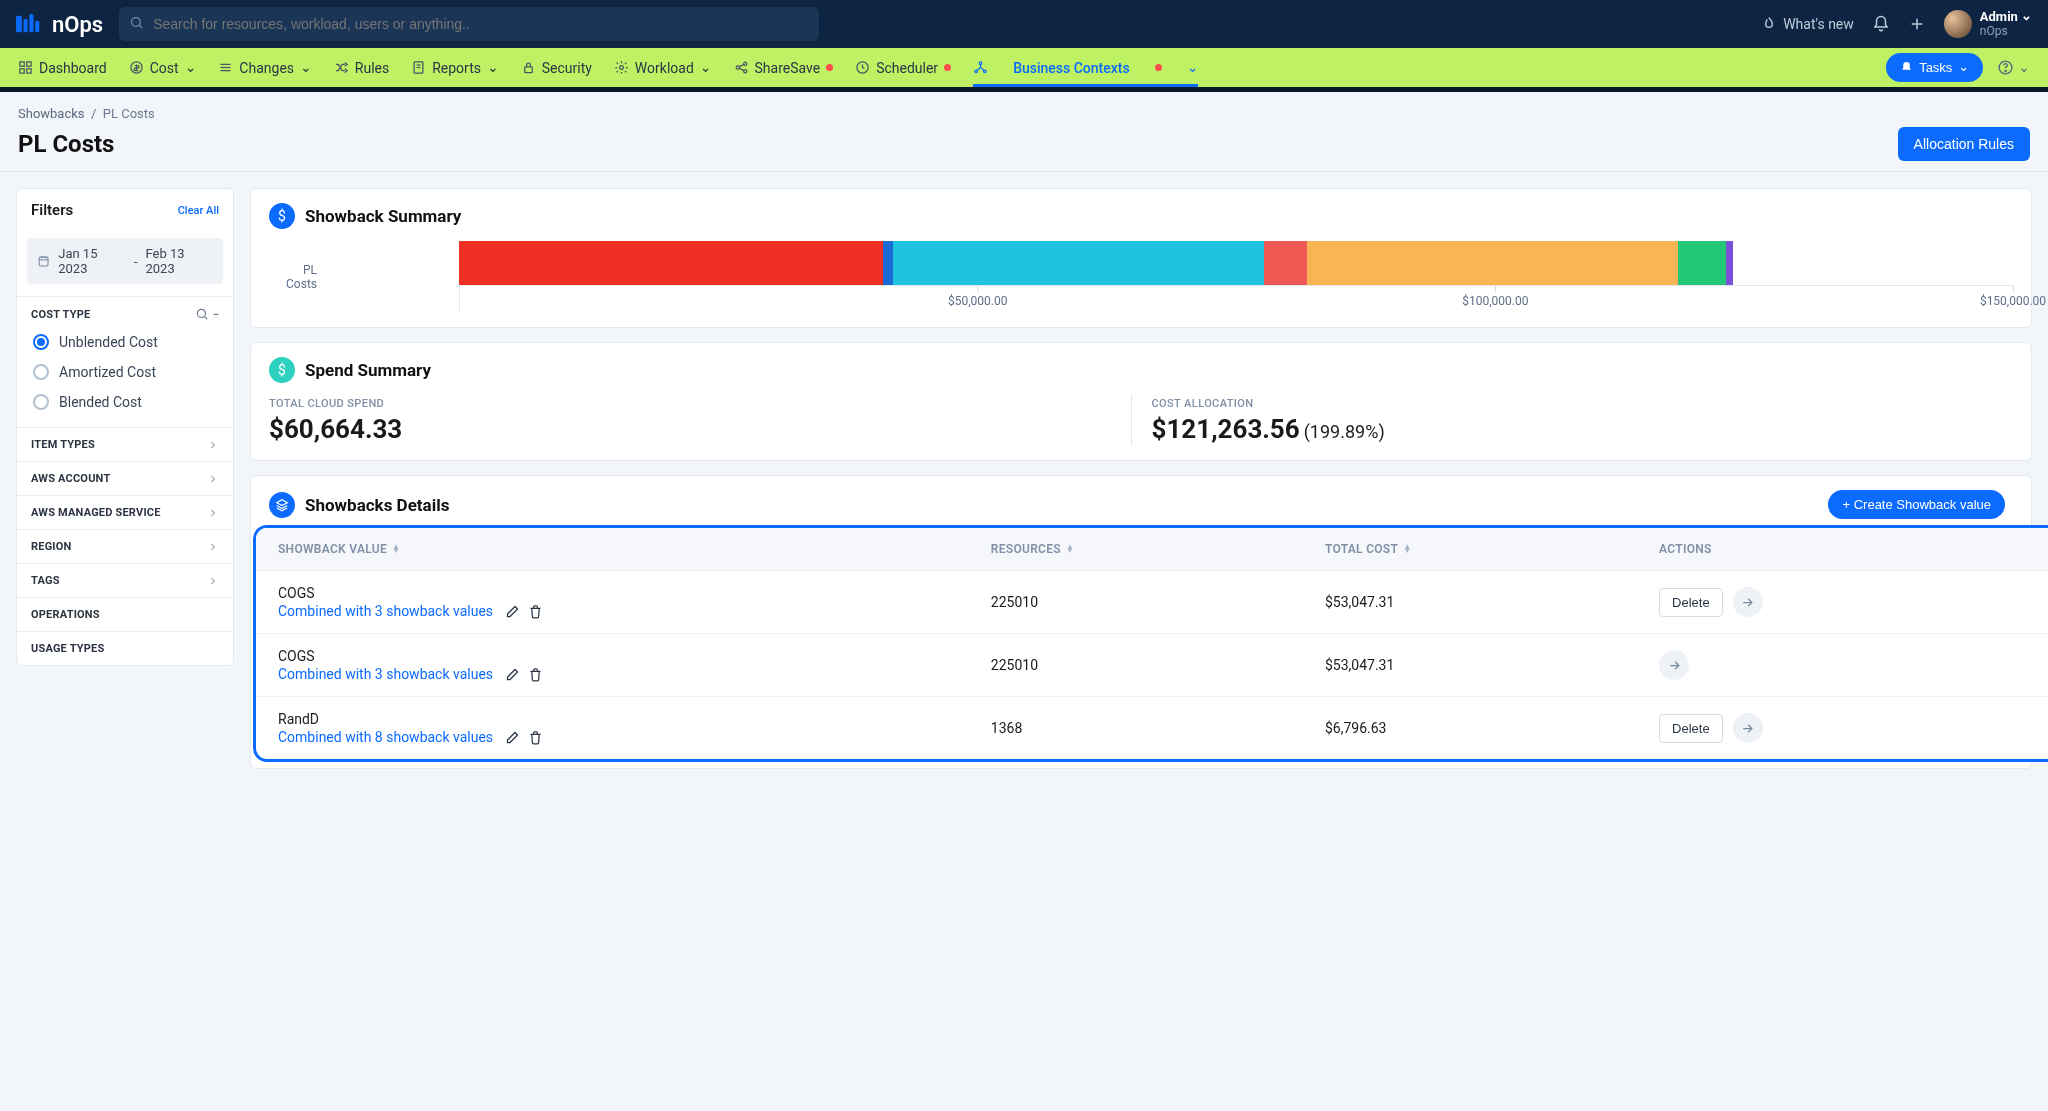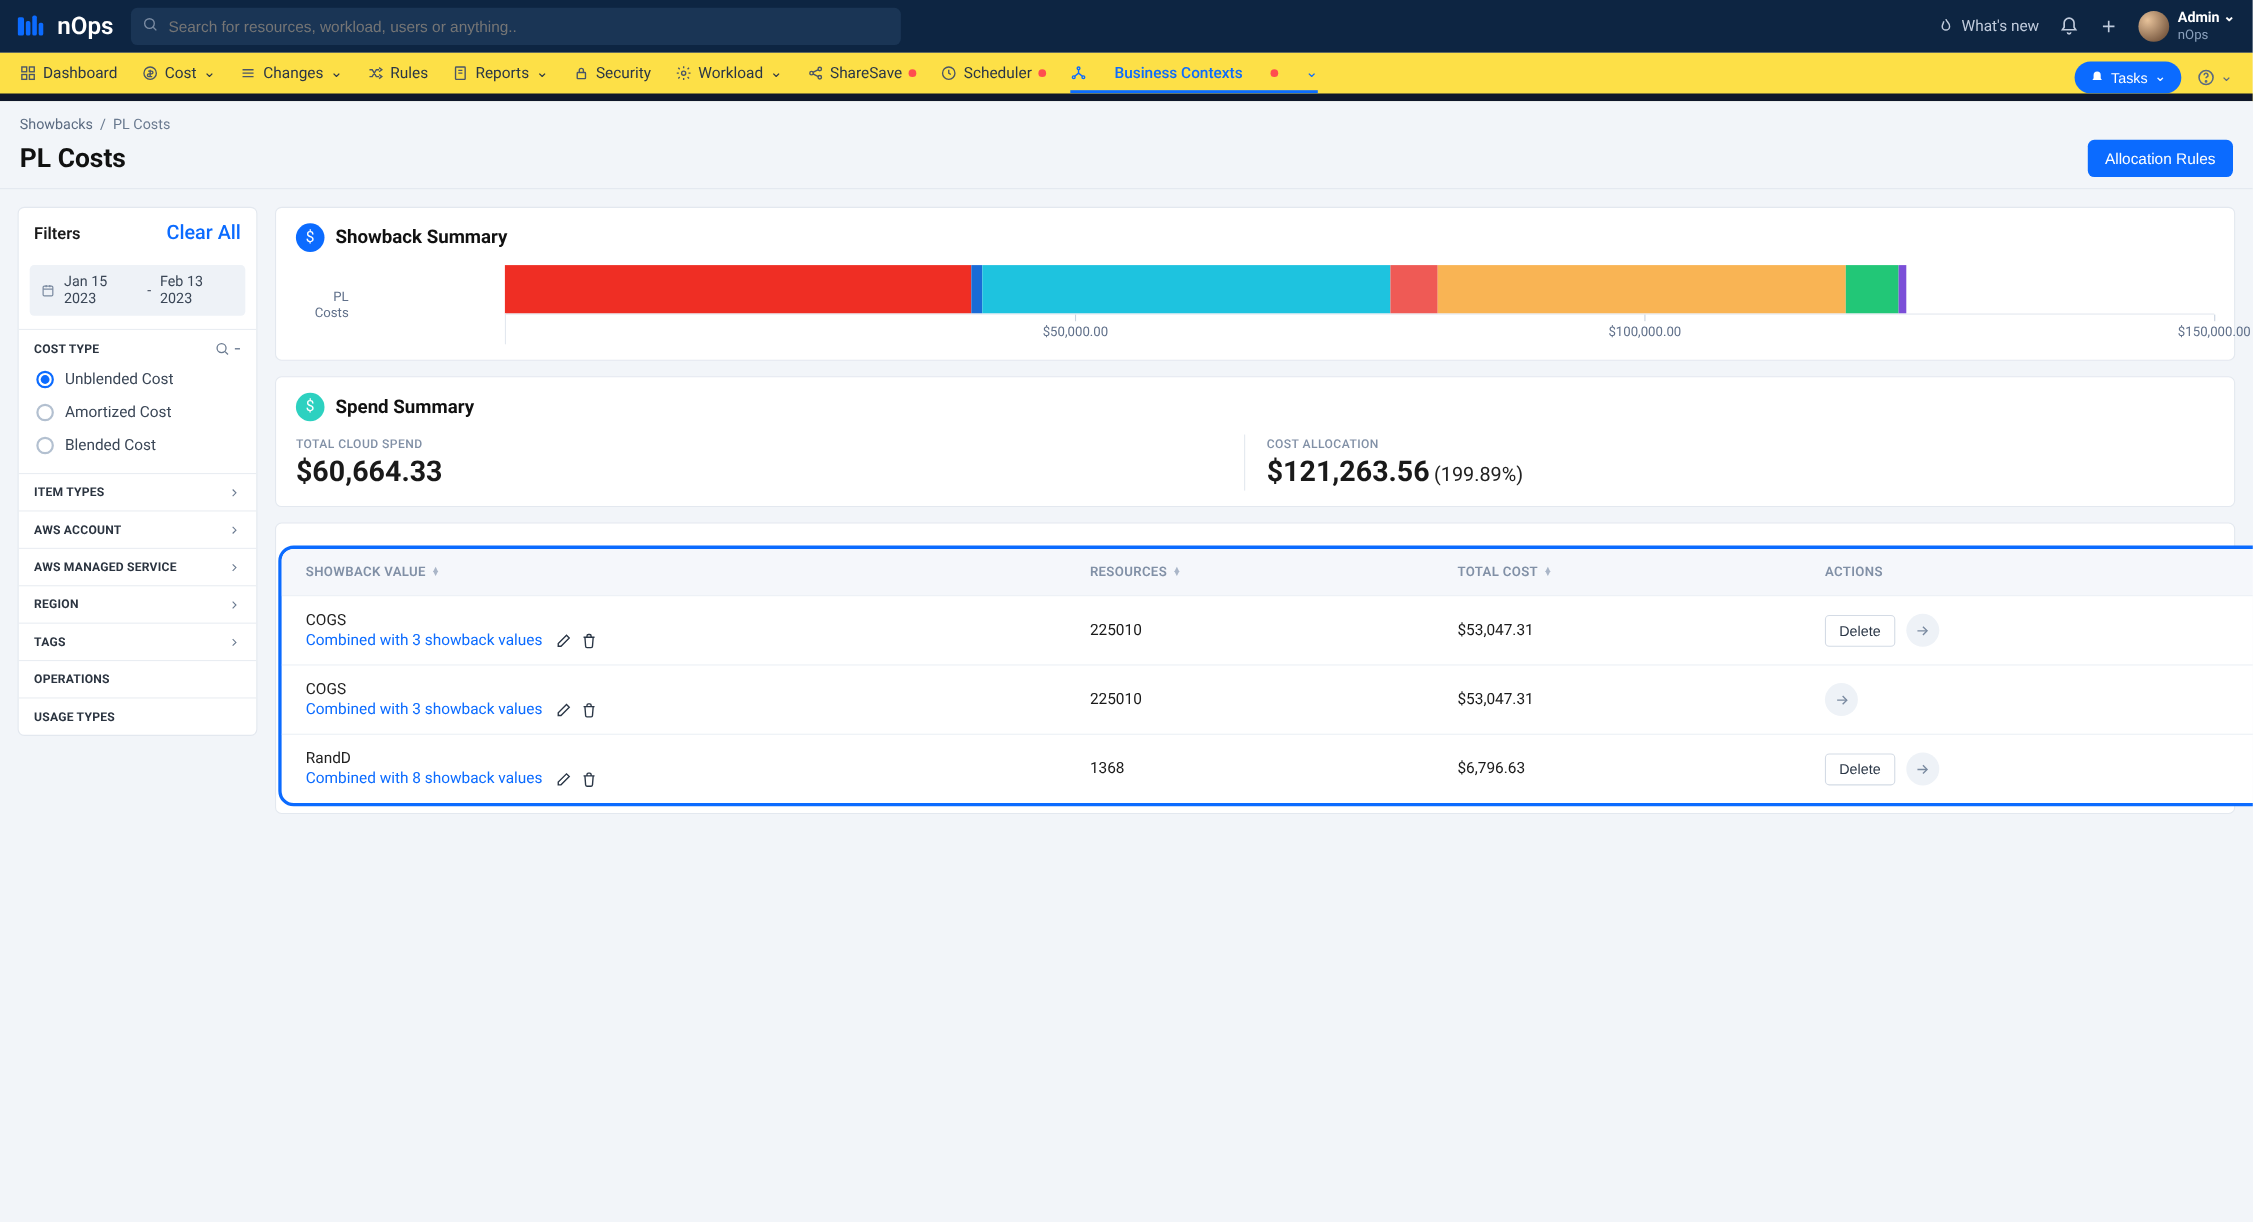--- a/index.html
+++ b/index.html
@@ -12,41 +12,41 @@
   .search-wrap input { width: 100%; background: #1a3555; border: none; border-radius: 6px; padding: 9px 12px 9px 34px; color: #a0b1c6; font-size: 14px; }
   .search-wrap .sicon { position: absolute; left: 10px; top: 50%; transform: translateY(-50%); color: #7a8ba2; }
   .top-right { margin-left: auto; display: flex; align-items: center; gap: 18px; color: #c0cbdc; }
   .top-right .iconbtn { color: #c0cbdc; display: flex; align-items: center; cursor: pointer; }
   .top-right .user { display: flex; align-items: center; gap: 8px; }
   .avatar { width: 28px; height: 28px; border-radius: 50%; background: radial-gradient(circle at 30% 30%, #e7c29a, #5a3c28); }
   .user-text { display: flex; flex-direction: column; line-height: 1.1; }
   .user-text .name { color: #fff; font-size: 13px; font-weight: bold; }
   .user-text .org { color: #8aa0bc; font-size: 12px; }
   
-  .navbar { background: #fde047; border-bottom: 7px solid #0f172a; display: flex; align-items: flex-end; padding: 0 18px; height: 44px; gap: 22px; overflow:hidden;}
+  .navbar { background: #bef264; border-bottom: 5px solid #0f172a; display: flex; align-items: center; padding: 0 18px; height: 44px; gap: 22px; overflow:hidden;}
   .nav-item { display: flex; align-items: center; gap: 6px; color: #2a3646; font-size: 14px; cursor: pointer; height: 100%; border-bottom: 3px solid transparent; padding-top:3px;}
   .nav-item.active { color: #0b6bff; border-bottom-color: #0b6bff; font-weight: 500; gap: 25px; }
   .nav-item .dot { width: 7px; height: 7px; border-radius: 50%; display:inline-block;}
   .nav-item svg { width: 15px; height: 15px; color:#4a5566;}
   .nav-item.active svg { color:#0b6bff; }
   .nav-right { margin-left: auto; display: flex; align-items: center; gap: 14px; }
   .tasks-btn { background: #0b6bff; color: #fff; border: none; border-radius: 18px; padding: 7px 14px; font-size: 13px; display: flex; align-items: center; gap: 6px; cursor: pointer; }
   
   .bhead { padding: 14px 18px 10px; background:#f2f5f9; border-bottom:1px solid #e3e8ef;}
   .crumb { color: #6a7a90; font-size: 13px; margin-bottom: 6px; }
   .crumb a { color: #5a6a80; text-decoration: none; }
   .title-row { display: flex; align-items: center; justify-content: space-between; }
   .title-row h1 { font-size: 24px; font-weight: 700; color: #111; }
   .alloc-btn { background: #0b6bff; color: #fff; border: none; border-radius: 6px; padding: 9px 16px; font-size: 14px; font-weight: 500; cursor: pointer; }
   
   .main { display: flex; padding: 16px; gap: 16px; align-items:flex-start;}
   .sidebar { width: 218px; flex-shrink:0; background: #fff; border: 1px solid #e3e8ef; border-radius: 6px; }
   .filters-head { display: flex; justify-content: space-between; align-items: center; padding: 12px 14px 19px; }
   .filters-head span:first-child { font-weight: 600; font-size:15px;}
-  .clear-all { color: #0b6bff; font-size: 18px; font-weight: 500; cursor: pointer; }
+  .clear-all { color: #0b6bff; font-size: 11px; font-weight: 500; cursor: pointer; }
   .date-pill { margin: 0 10px 12px; background: #eef2f7; border-radius: 4px; padding: 8px 10px; font-size: 13px; color: #3a4656; display: flex; align-items: center; gap: 8px; }
   .sect { border-top: 1px solid #e9edf2; padding: 10px 14px; }
   .sect-head { display: flex; justify-content: space-between; align-items: center; font-size: 11px; font-weight: 700; color: #2b3440; letter-spacing: 0.2px; cursor:pointer;}
   .sect-head svg { color:#6a7a90;}
   .cost-type-opt { display: flex; align-items: center; gap: 10px; padding: 7px 0 7px 2px; font-size: 14px; color: #3a4656; cursor: pointer; }
   .radio { width: 16px; height: 16px; border: 2px solid #b3c0d0; border-radius: 50%; display: inline-flex; align-items: center; justify-content: center; }
   .radio.sel { border-color: #0b6bff; }
   .radio.sel::after { content: ""; width: 8px; height: 8px; background: #0b6bff; border-radius: 50%; }
   
   .content { flex: 1; display: flex; flex-direction: column; gap: 14px; min-width:0;}
@@ -406,20 +406,31 @@
           <div class="m-value">$60,664.33</div>
         </div>
         <div class="metric">
           <div class="m-label">COST ALLOCATION</div>
           <div><span class="m-value">$121,263.56</span><span class="m-sub">(199.89%)</span></div>
         </div>
       </div>
     </div>
 
     <div class="card" style="padding-bottom:6px; overflow:visible;">
+      <div class="details-head">
+        <div class="card-head" style="margin-bottom:0;">
+          <div class="chead-icon blue">
+            <svg width="14" height="14" viewBox="0 0 24 24" fill="#fff">
+                <path d="M12 3l9 5-9 5-9-5 9-5zM3 13l9 5 9-5M3 17l9 5 9-5" fill="none" stroke="#fff" stroke-width="2"></path>
+              </svg>
+          </div>
+          <h2>Showbacks Details</h2>
+        </div>
+        <button class="create-btn">+ Create Showback value</button>
+      </div>
       <div class="table-wrap">
         <div class="thead">
           <div class="th">
               <span>SHOWBACK VALUE</span>
               <span class="sorter">▲<br>▼</span>
             </div>
           <div class="th">
               <span>RESOURCES</span>
               <span class="sorter">▲<br>▼</span>
             </div>

